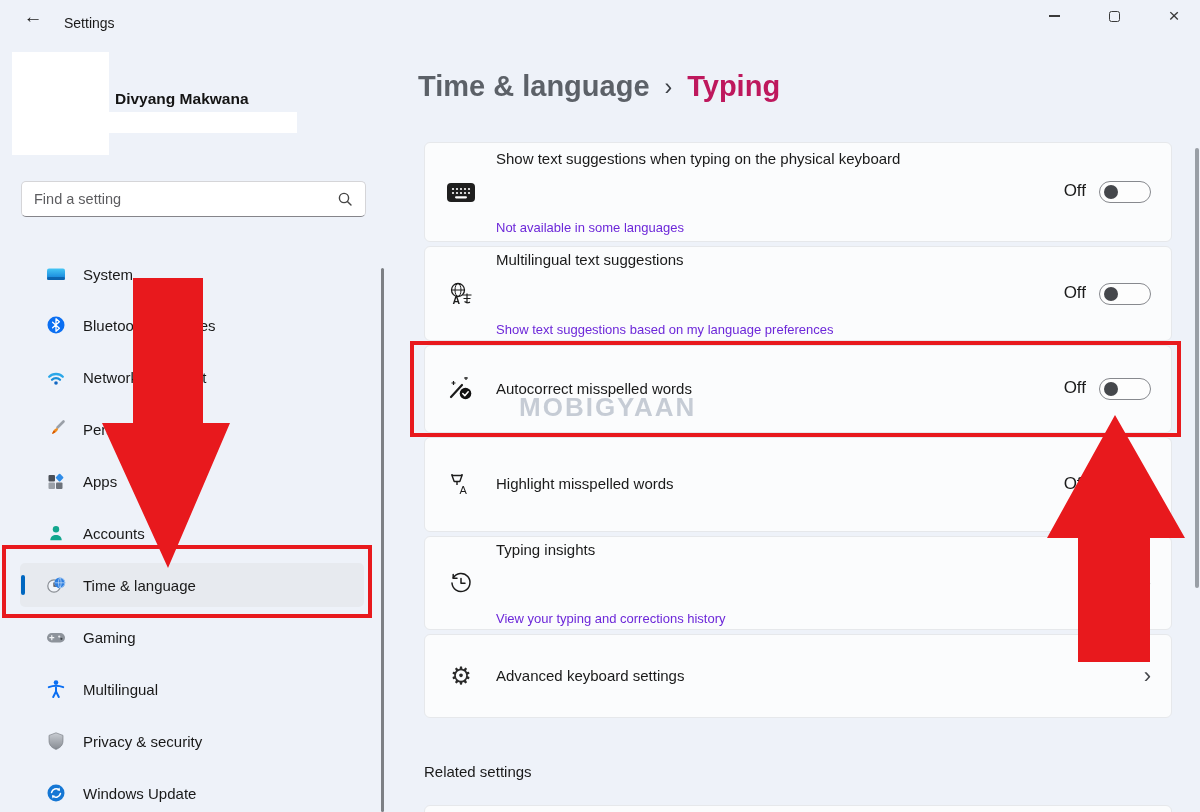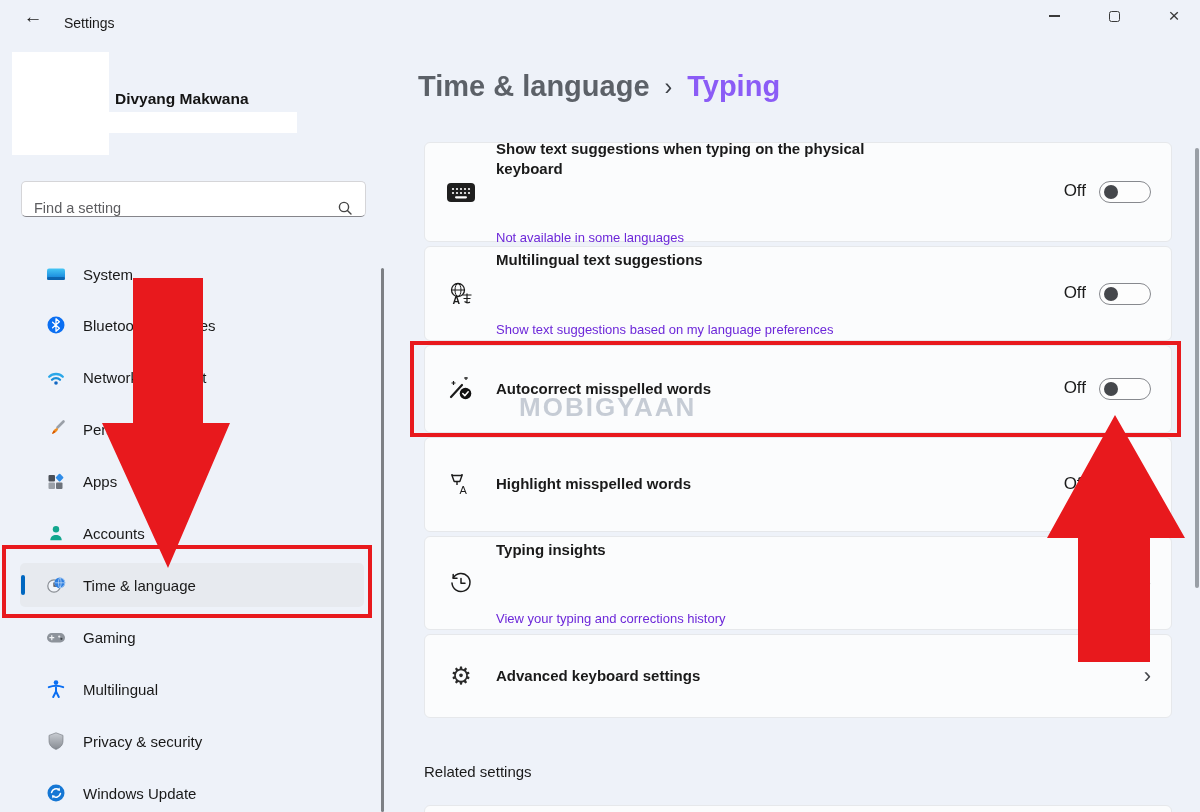--- a/index.html
+++ b/index.html
@@ -12,42 +12,42 @@
   .app-title { position:absolute; left:64px; top:15px; font-size:14px; color:#191919; }
   .win-btn { position:absolute; top:0; width:46px; height:32px; display:flex; align-items:center; justify-content:center; color:#3a3a3a; }
   .wb-min { left:1031px; } .wb-max { left:1091px; } .wb-close { left:1151px; font-size:19px; font-weight:400; }
   .min-glyph { display:block; width:11px; height:1.4px; background:#3a3a3a; }
   .max-glyph { display:block; width:11px; height:11px; border:1.4px solid #3a3a3a; border-radius:2.5px; }
 
   
   .avatar-blur { position:absolute; left:12px; top:52px; width:97px; height:103px; background:#ffffff; }
   .user-name { position:absolute; left:115px; top:90px; font-size:15.5px; font-weight:700; color:#141414; }
   .email-blur { position:absolute; left:109px; top:112px; width:188px; height:21px; background:#ffffff; }
-  .search-box { position:absolute; left:21px; top:181px; width:345px; height:36px; background:#ffffff; border:1px solid #d5d5d8; border-bottom:1.5px solid #85858a; border-radius:5px; display:flex; align-items:flex-end; padding:0 12px; }
+  .search-box { position:absolute; left:21px; top:181px; width:345px; height:36px; background:#ffffff; border:1px solid #d5d5d8; border-bottom:1.5px solid #85858a; border-radius:5px; display:flex; align-items:center; padding:0 12px; }
   .search-box input { flex:1; border:none; outline:none; font-size:14.5px; color:#434343; background:transparent; font-family:inherit; }
   .search-box input::placeholder { color:#5d5d60; opacity:1; }
 
   .nav { position:absolute; left:0; top:0; }
   .nav-item { position:absolute; left:20px; width:344px; height:44px; border-radius:5px; display:flex; align-items:center; }
   .nav-item .ni-icon { width:20px; height:20px; margin-left:26px; flex:0 0 auto; display:flex; align-items:center; justify-content:center; }
   .nav-item .ni-label { margin-left:17px; font-size:15px; color:#191919; white-space:nowrap; }
   .nav-item.selected { background:#e7eaef; }
   .accent-bar { position:absolute; left:1px; top:12px; width:3.5px; height:20px; border-radius:2px; background:#0067c0; }
   .side-scroll { position:absolute; left:381px; top:268px; width:2.5px; height:544px; background:#7d8085; border-radius:2px; }
 
   
   .breadcrumb { position:absolute; left:418px; top:70px; display:flex; align-items:center; }
   .bc-parent { font-size:29px; font-weight:600; color:#5c6168; }
   .bc-sep { font-size:23px; color:#3c4046; margin:2px 15px 0 15px; }
-  .bc-current { font-size:29px; font-weight:600; color:#8b5cf6; }
+  .bc-current { font-size:29px; font-weight:600; color:#be185d; }
 
   .card { position:absolute; left:424px; width:748px; background:#fbfcfd; border:1px solid #e6e8eb; border-radius:6px; display:flex; align-items:center; padding:0 20px 0 21px; }
   .card .row-icon { width:30px; height:26px; flex:0 0 auto; display:flex; align-items:center; justify-content:center; }
   .card .row-text { margin-left:20px; display:flex; flex-direction:column; gap:3px; max-width:430px; }
-  .row-title { font-size:15px; color:#1a1a1a; line-height:1.35;font-weight:bold; }
+  .row-title { font-size:15px; color:#1a1a1a; line-height:1.35; }
   .row-sub { font-size:13px; color:#6d28d9;margin-top:48px; }
   .row-right { margin-left:auto; display:flex; }
   .off-label { font-size:17px; color:#1b1b1b; margin-right:13px; }
   .toggle { width:52px; height:22px; border:1px solid #87898e; border-radius:12px; background:#fdfdfd; position:relative; }
   .toggle .knob { position:absolute; left:4px; top:3px; width:14px; height:14px; border-radius:50%; background:#45474b; }
   .chev { font-size:22px; color:#45474b; line-height:1; }
   .related-heading { position:absolute; left:424px; top:763px; font-size:15px; font-weight:400; color:#1a1a1a; }
   .bottom-card { position:absolute; left:424px; top:805px; width:748px; height:24px; background:#fbfcfd; border:1px solid #e6e8eb; border-radius:6px 6px 0 0; }
   .main-scroll { position:absolute; left:1195px; top:148px; width:4px; height:440px; background:#999fa6; border-radius:2px; }
 

